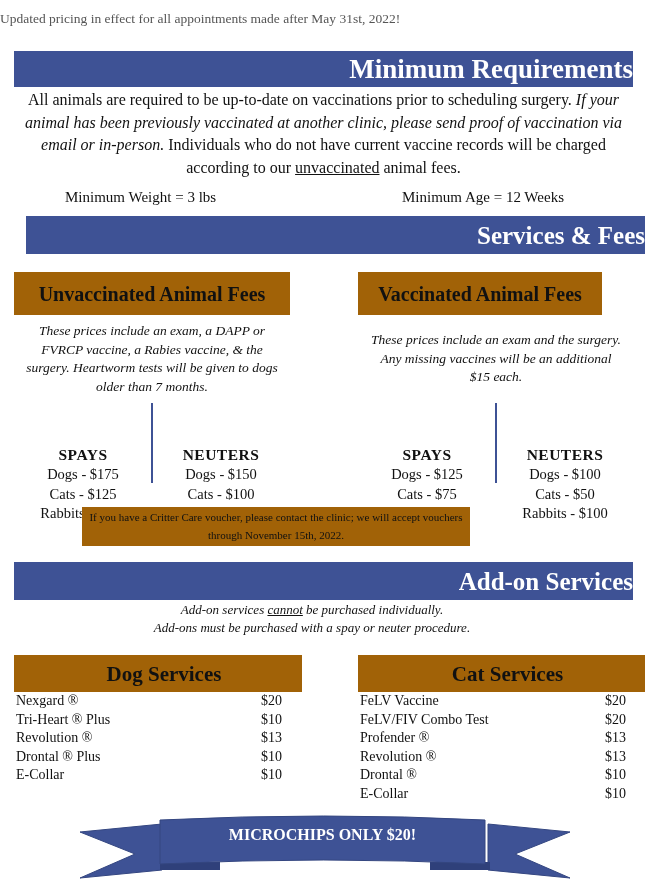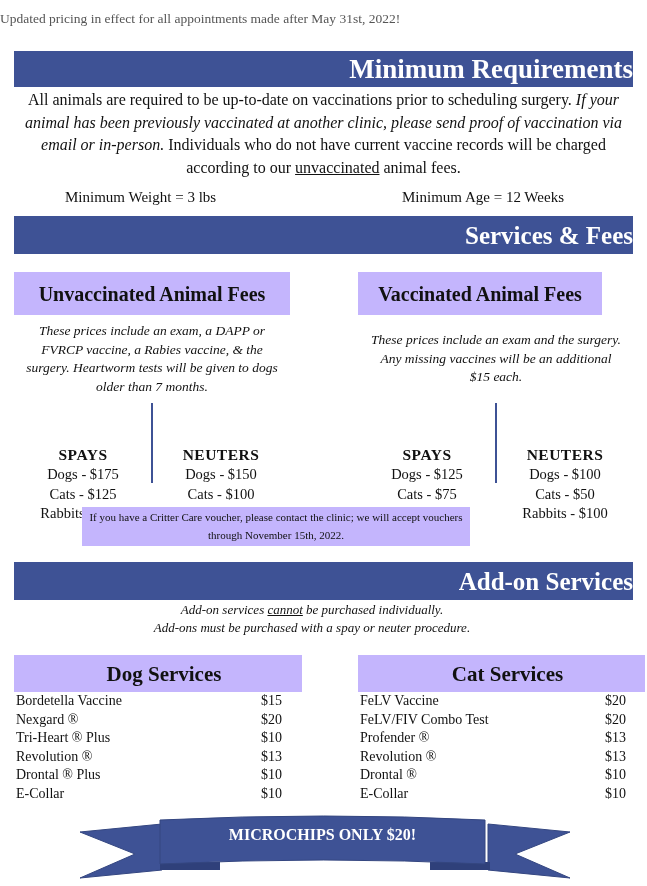--- a/index.html
+++ b/index.html
@@ -3,29 +3,29 @@
 <meta charset="utf-8">
 <style>
   html, body { margin: 0; padding: 0; background: #ffffff; }
   body { width: 647px; height: 886px; position: relative; overflow: hidden;
          font-family: "Liberation Serif", "DejaVu Serif", serif; color: #111; }
   .abs { position: absolute; }
   .notice { left: 0; width: 647px; top: 11px; text-align: left; font-size: 13.5px; color: #555; }
   .bar { left: 14px; width: 619px; background: #3e5295; color: #fff; text-align: right;
          font-weight: bold; }
   .bar1 { top: 51px; height: 36px; font-size: 27px; line-height: 37px; }
-  .bar2 { top: 216px; height: 38px; font-size: 25px; line-height: 40px; }
+  .bar2 { top: 216px; height: 38px; font-size: 25px; line-height: 40px; margin-left: 12px; }
   .bar3 { top: 562px; height: 38px; font-size: 25px; line-height: 40px; }
   .intro { left: 14px; width: 619px; top: 89px; text-align: center; font-size: 16px; line-height: 22.5px; }
   .intro i { font-style: italic; }
   .intro u { text-decoration: underline; }
   .mins { top: 189px; font-size: 15px; }
   .min-w { left: 65px; }
   .min-a { left: 402px; }
-  .ybox { background: #c4b5fd; text-align: center; font-weight: bold; color: #111; }
+  .ybox { background: #a16207; text-align: center; font-weight: bold; color: #111; }
   .fee-head { top: 272px; height: 43px; font-size: 20px; line-height: 44px; }
   .fee-left { left: 14px; width: 276px; }
   .fee-right { left: 358px; width: 244px; }
   .fee-desc { font-style: italic; font-size: 13.5px; line-height: 18.5px; text-align: center; }
   .desc-left { left: 20px; width: 264px; top: 322px; }
   .desc-right { left: 370px; width: 252px; top: 331px; }
   .col { text-align: center; font-size: 14.5px; line-height: 19.5px; }
   .col .h { font-weight: bold; font-size: 15.5px; letter-spacing: 0.5px; line-height: 21px; margin-top: 40px; }
   .vline { width: 2px; background: #3e5295; top: 403px; height: 80px; }
   .voucher { left: 82px; width: 388px; top: 507px; height: 38px; font-size: 11px; line-height: 18px;
@@ -95,24 +95,20 @@
 <div class="abs addon-desc">
   <div><span>Add-on services </span><u>cannot</u><span> be purchased individually.</span></div>
   <div>Add-ons must be purchased with a spay or neuter procedure.</div>
 </div>
 
 <div class="abs ybox svc-head svc-left">Dog Services</div>
 <div class="abs ybox svc-head svc-right">Cat Services</div>
 
 <div class="abs svc-list" style="left:16px; width:266px; top:692px;">
   <div class="svc-row">
-      <span>Bordetella Vaccine</span>
-      <span>$15</span>
-    </div>
-  <div class="svc-row">
       <span>Nexgard ®</span>
       <span>$20</span>
     </div>
   <div class="svc-row">
       <span>Tri-Heart ® Plus</span>
       <span>$10</span>
     </div>
   <div class="svc-row">
       <span>Revolution ®</span>
       <span>$13</span>

